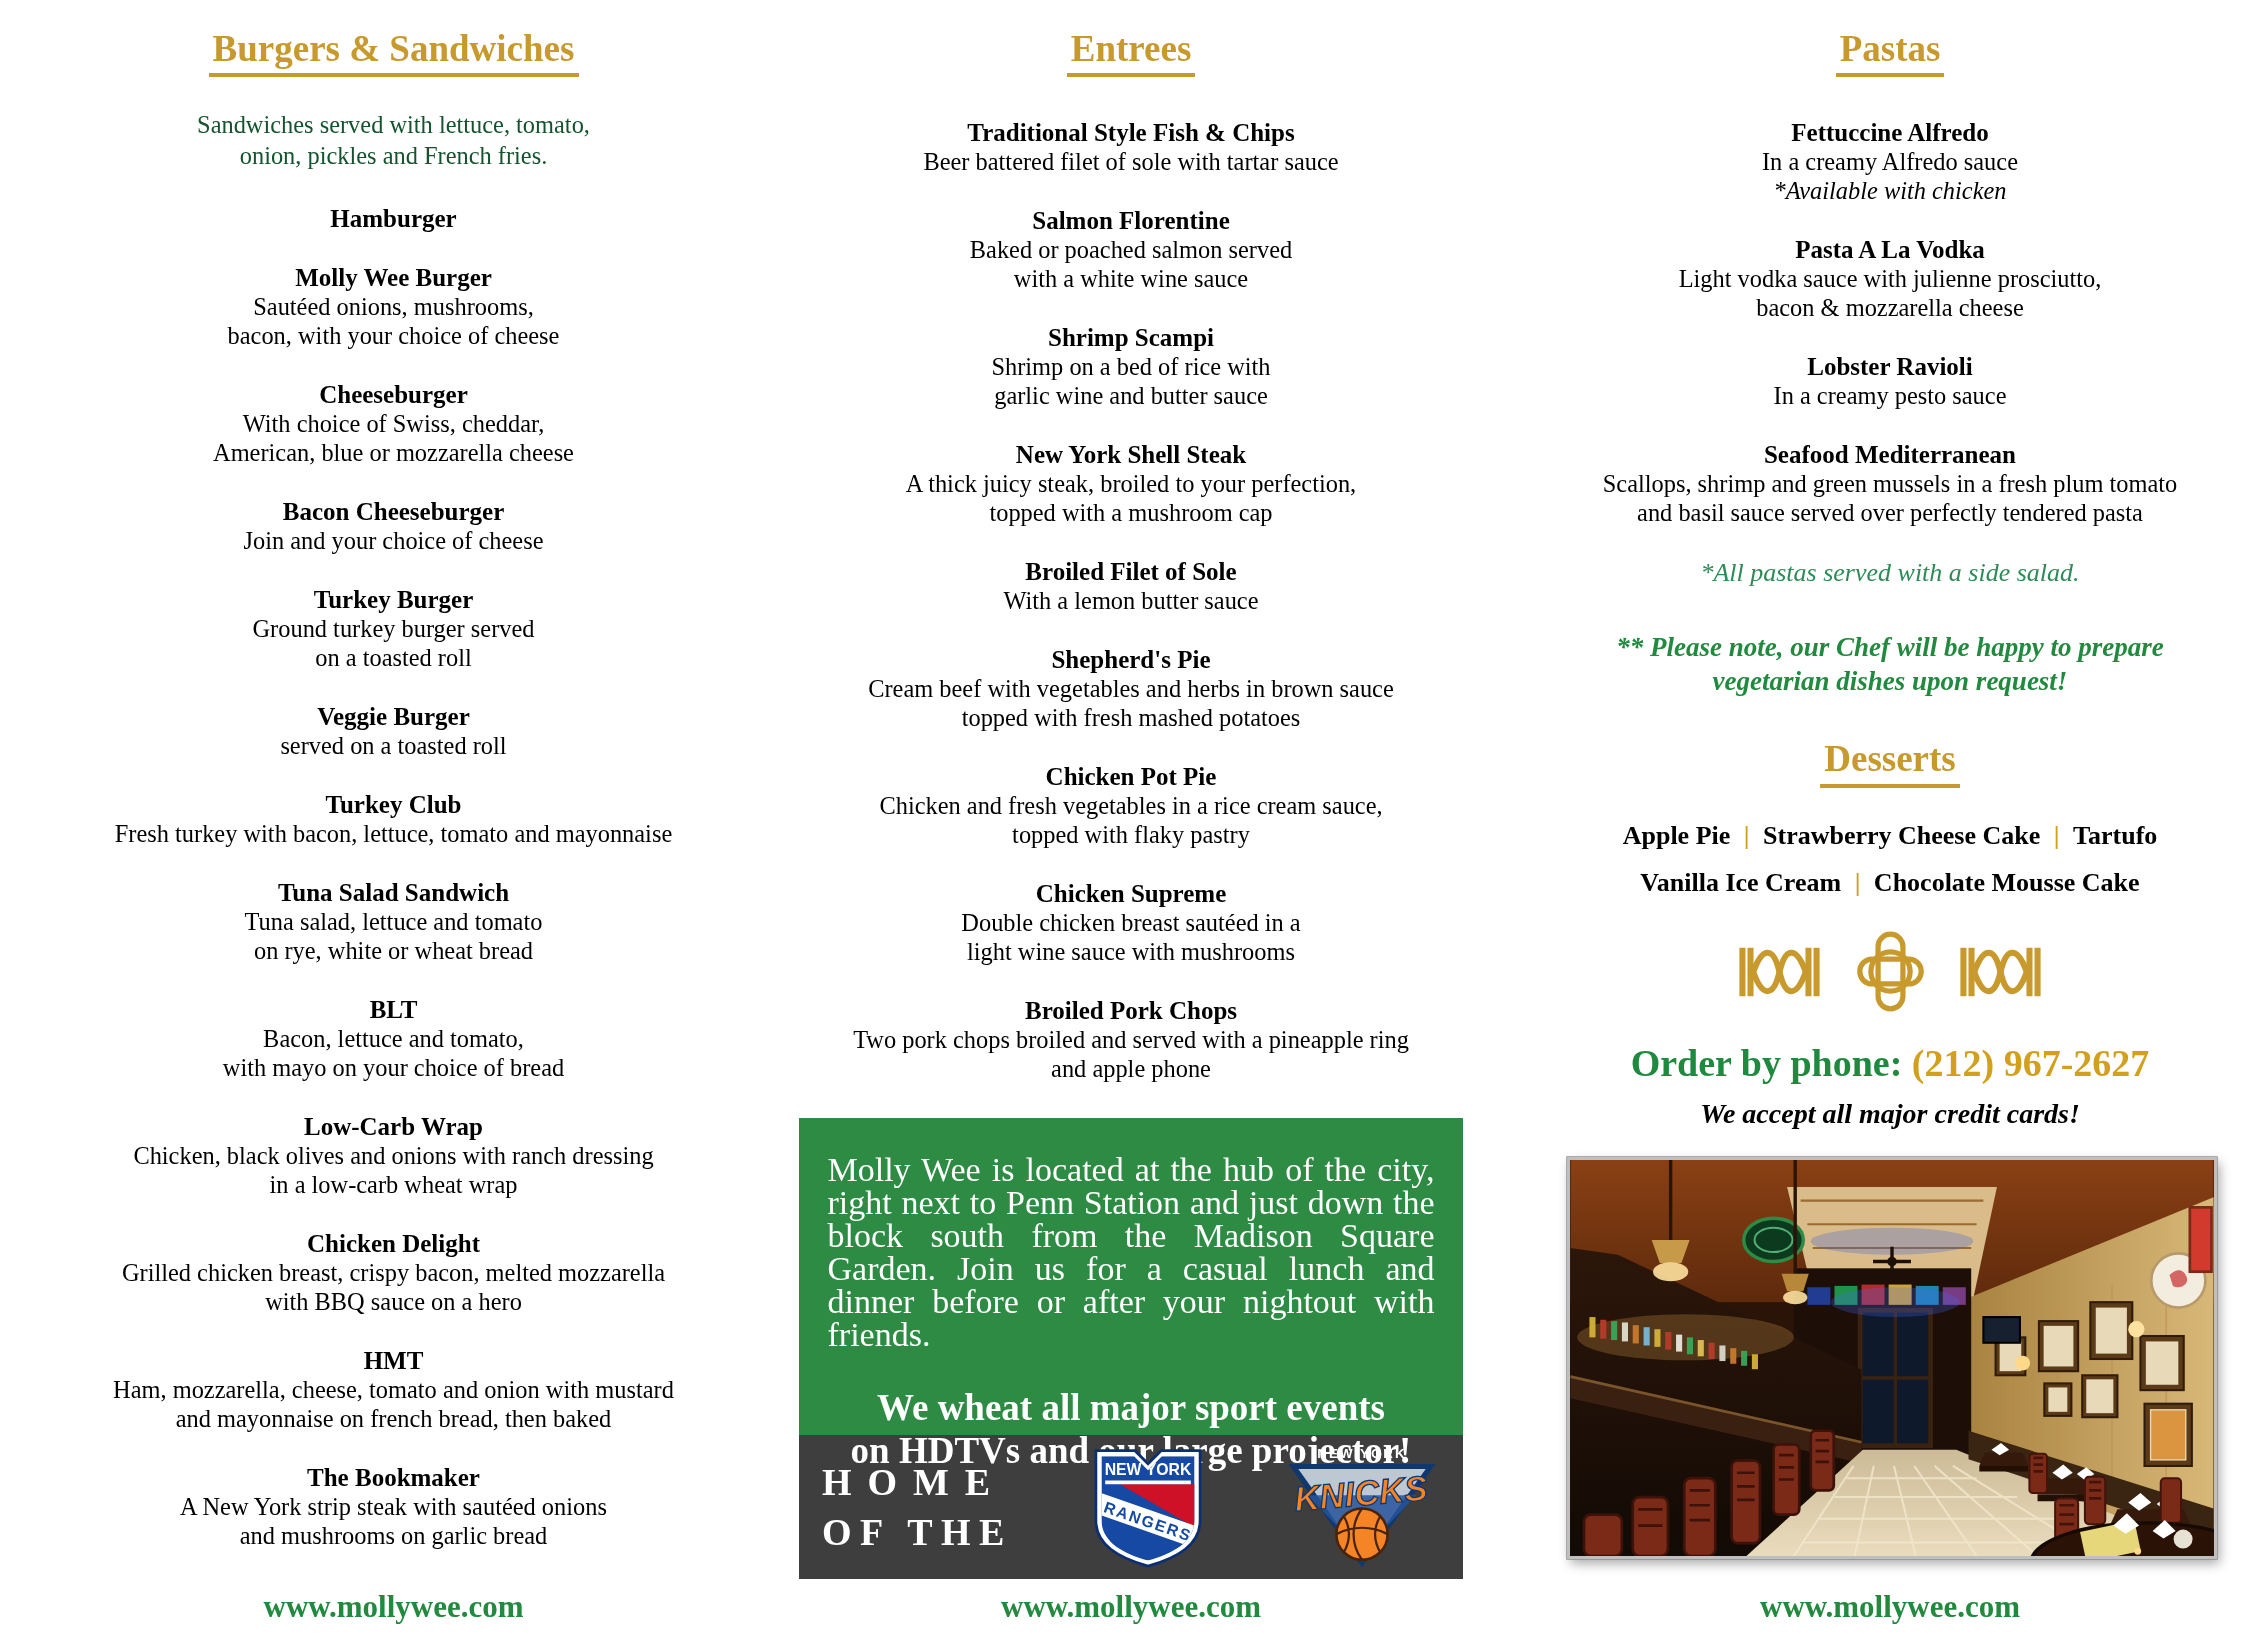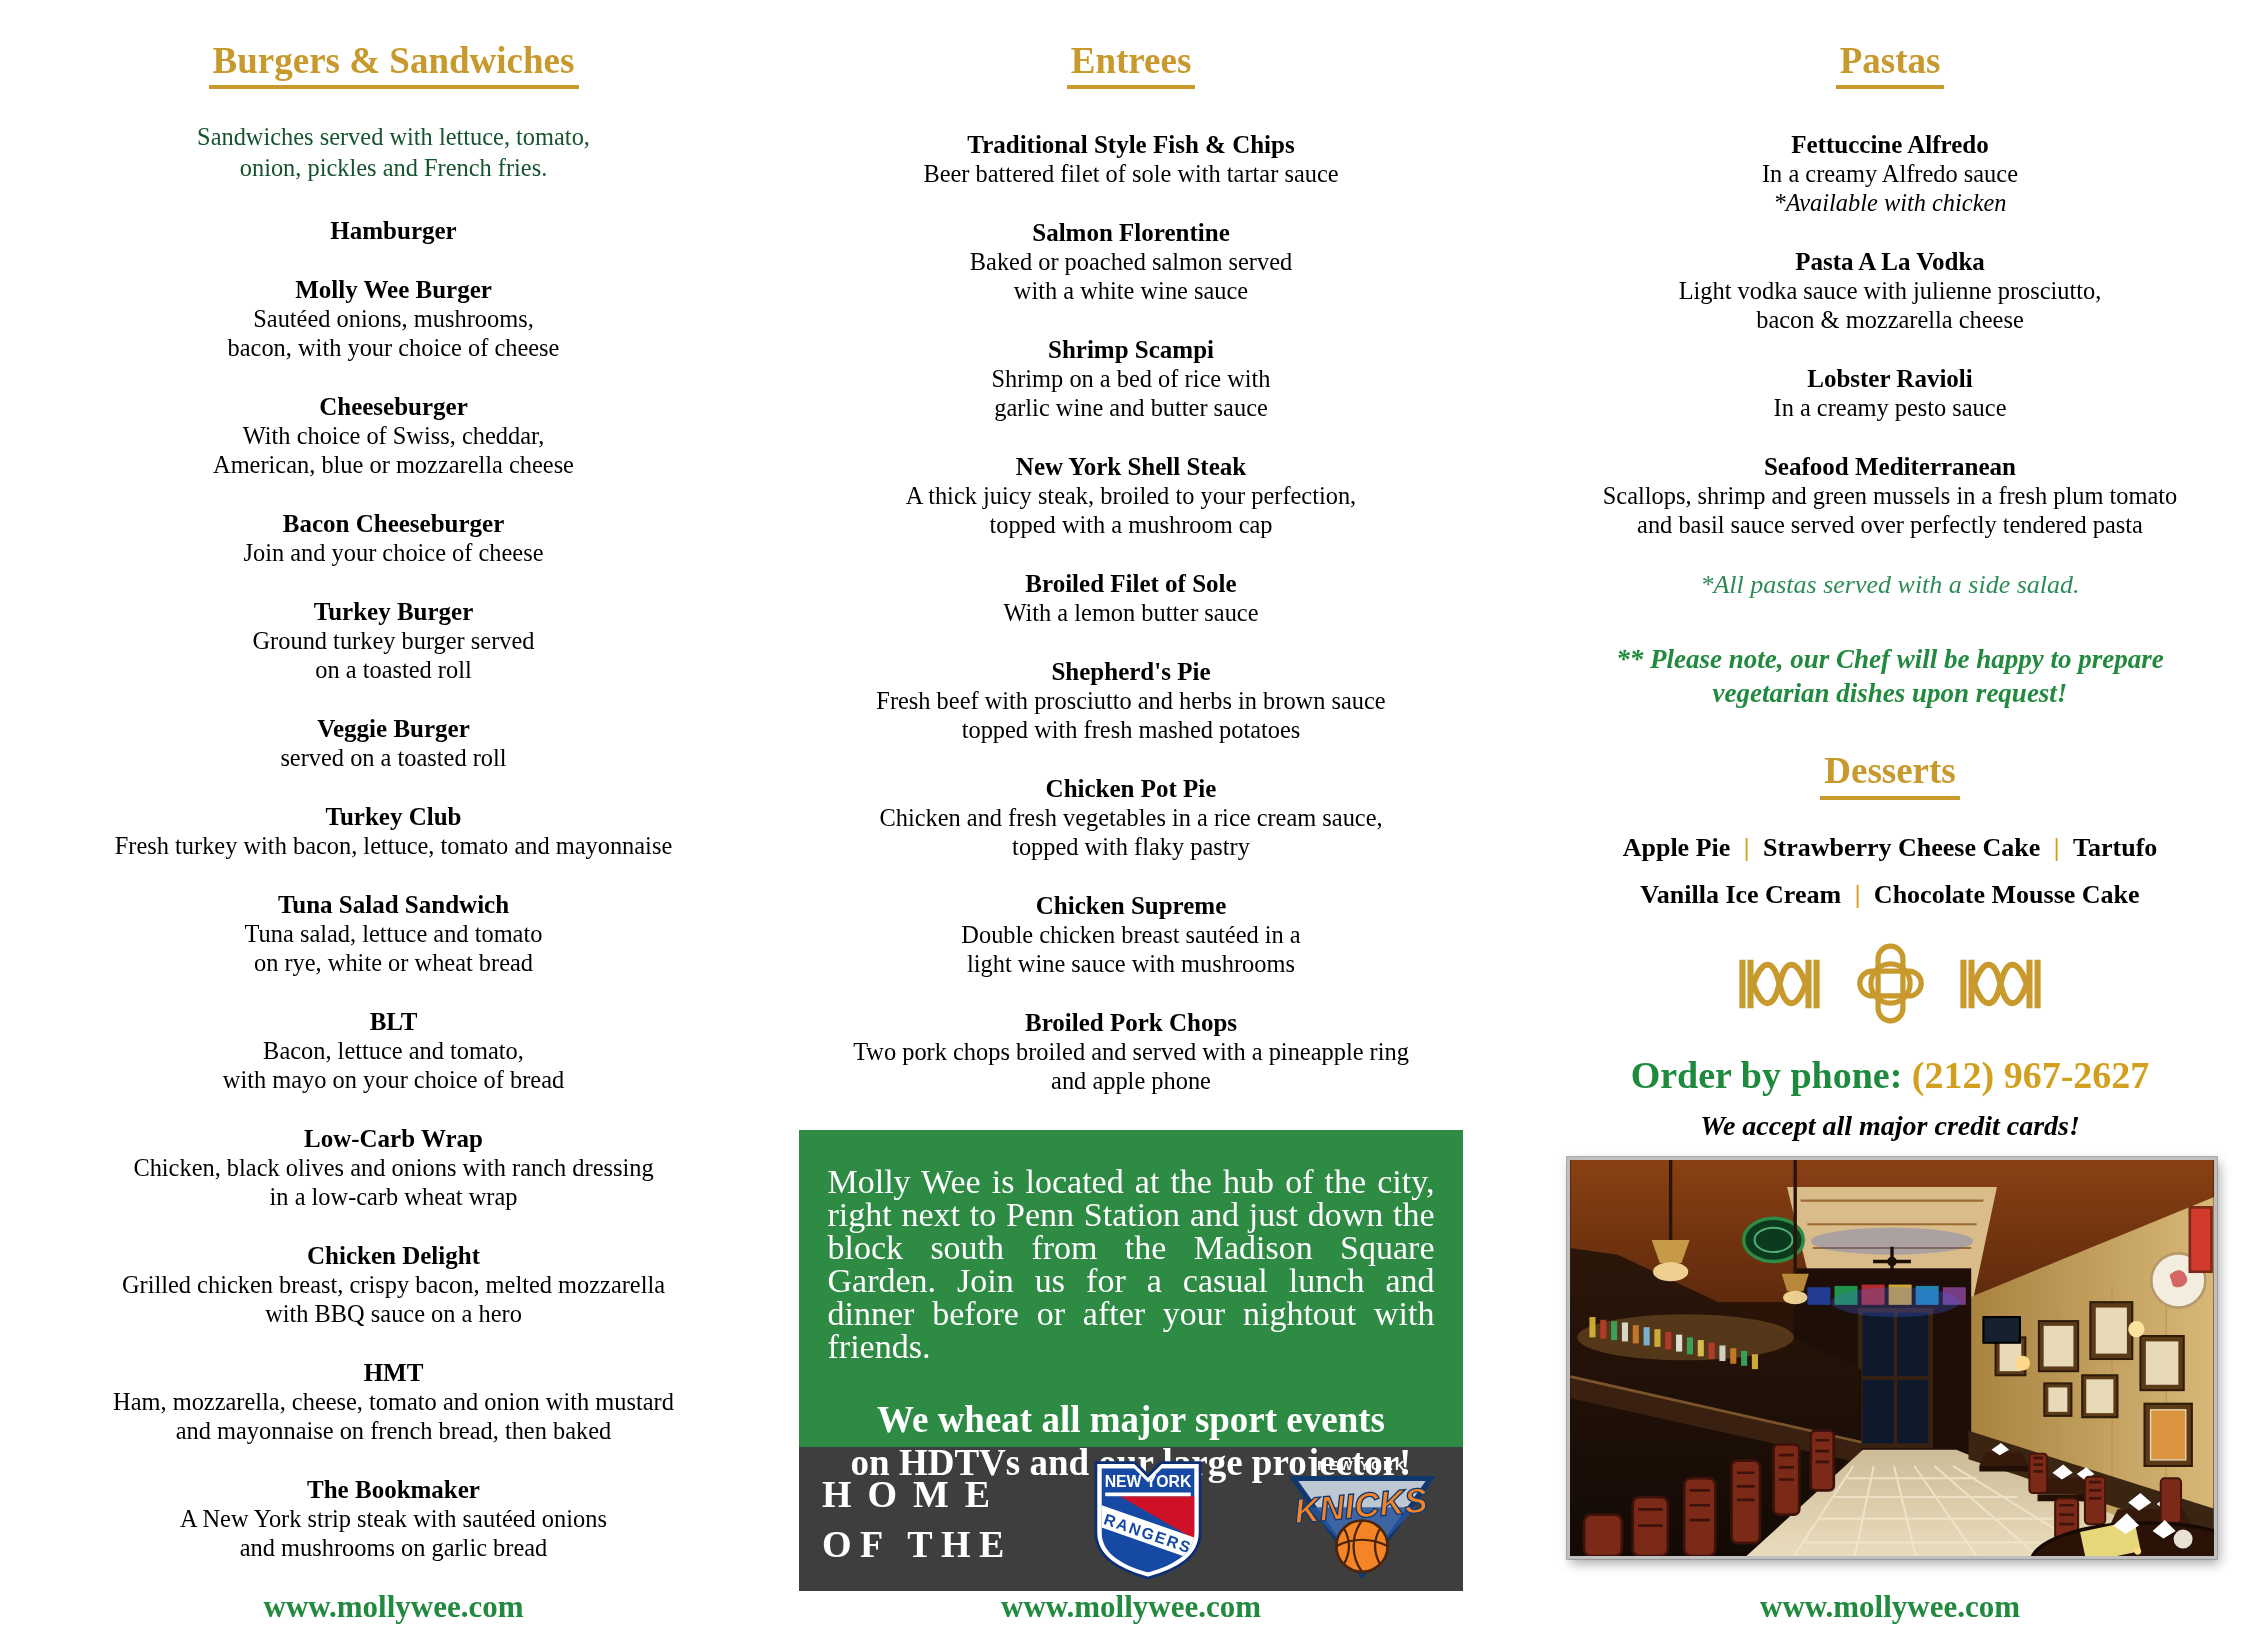--- a/index.html
+++ b/index.html
@@ -1,21 +1,21 @@
 <!DOCTYPE html>
 <html style="font-size:11px"><head>
 <meta charset="utf-8">
 <style>
   html,body{margin:0;padding:0;}
   body{
     width:2261px;height:1652px;position:relative;background:#ffffff;
     font-family:"Liberation Serif","DejaVu Serif",serif;color:#000;
     overflow:hidden;
   }
-  .col{position:absolute;top:0;height:1188px;text-align:center;padding-top:41px;box-sizing:border-box;}
+  .col{position:absolute;top:0;height:1188px;text-align:center;padding-top:29px;box-sizing:border-box;}
   #col-burgers{left:41px;width:705px;}
   #col-entrees{left:799px;width:664px;}
   #col-pastas{left:1524px;width:732px;}
 
   .sec-head{display:inline-block;font-size:37px;font-weight:bold;color:#c8992c;
     padding:0 4.1px 5.4px 4.1px;border-bottom:4.7px solid #c8992c;line-height:39px;}
   .sec-head-wrap{line-height:0;}
 
   .menu-note{margin-top:33px;font-size:24.4px;line-height:30.5px;color:#14532d;white-space:nowrap;}
   .items{margin-top:33px;}
@@ -158,21 +158,21 @@
       <div class="t">New York Shell Steak</div>
       <div class="d">A thick juicy steak, broiled to your perfection,</div>
       <div class="d">topped with a mushroom cap</div>
     </div>
     <div class="item">
       <div class="t">Broiled Filet of Sole</div>
       <div class="d">With a lemon butter sauce</div>
     </div>
     <div class="item">
       <div class="t">Shepherd's Pie</div>
-      <div class="d">Fresh beef with prosciutto and herbs in brown sauce</div>
+      <div class="d">Cream beef with vegetables and herbs in brown sauce</div>
       <div class="d">topped with fresh mashed potatoes</div>
     </div>
     <div class="item">
       <div class="t">Chicken Pot Pie</div>
       <div class="d">Chicken and fresh vegetables in a rice cream sauce,</div>
       <div class="d">topped with flaky pastry</div>
     </div>
     <div class="item">
       <div class="t">Chicken Supreme</div>
       <div class="d">Double chicken breast sautéed in a</div>

